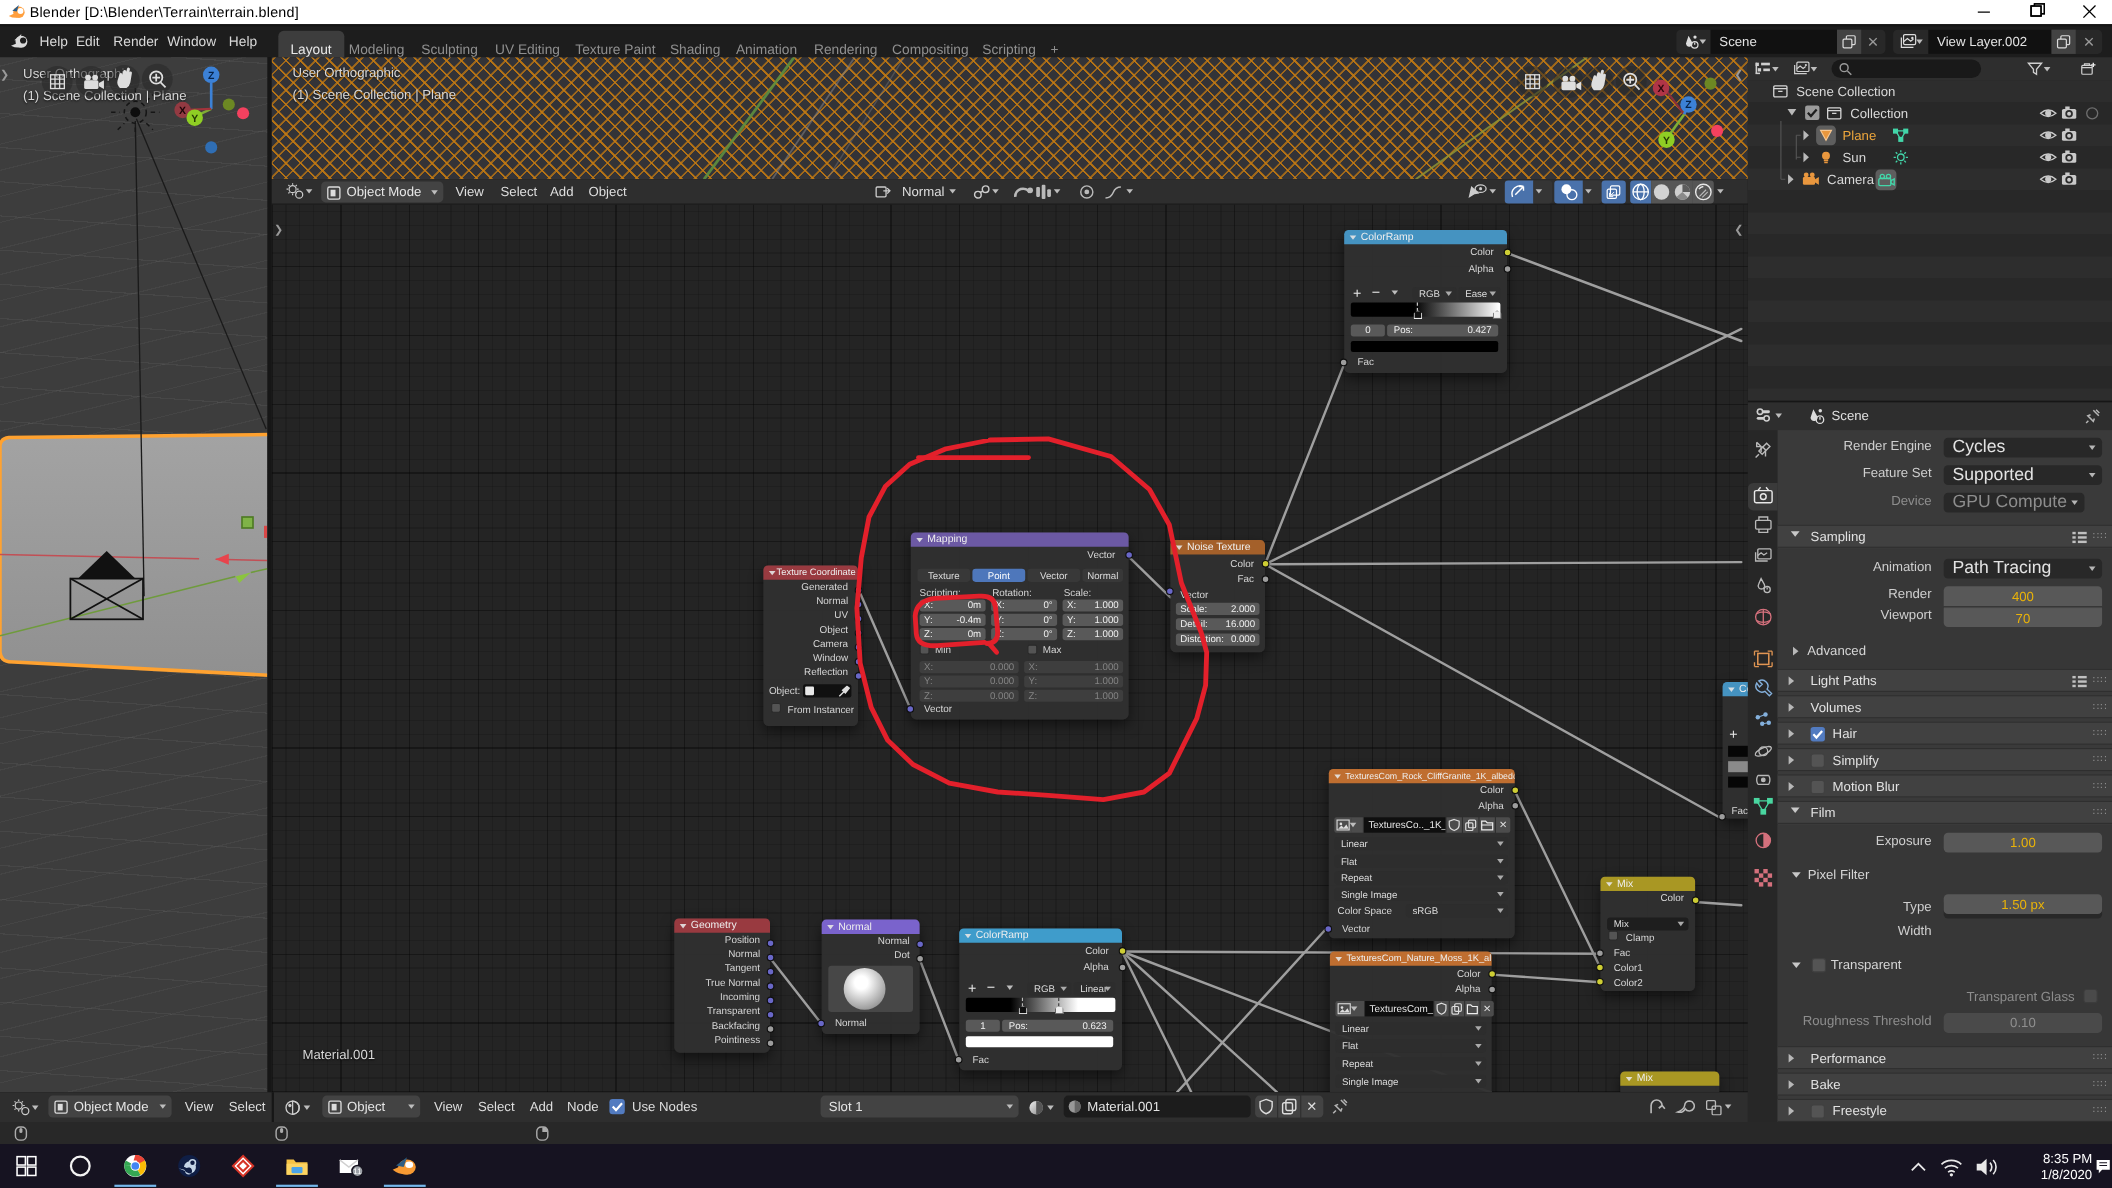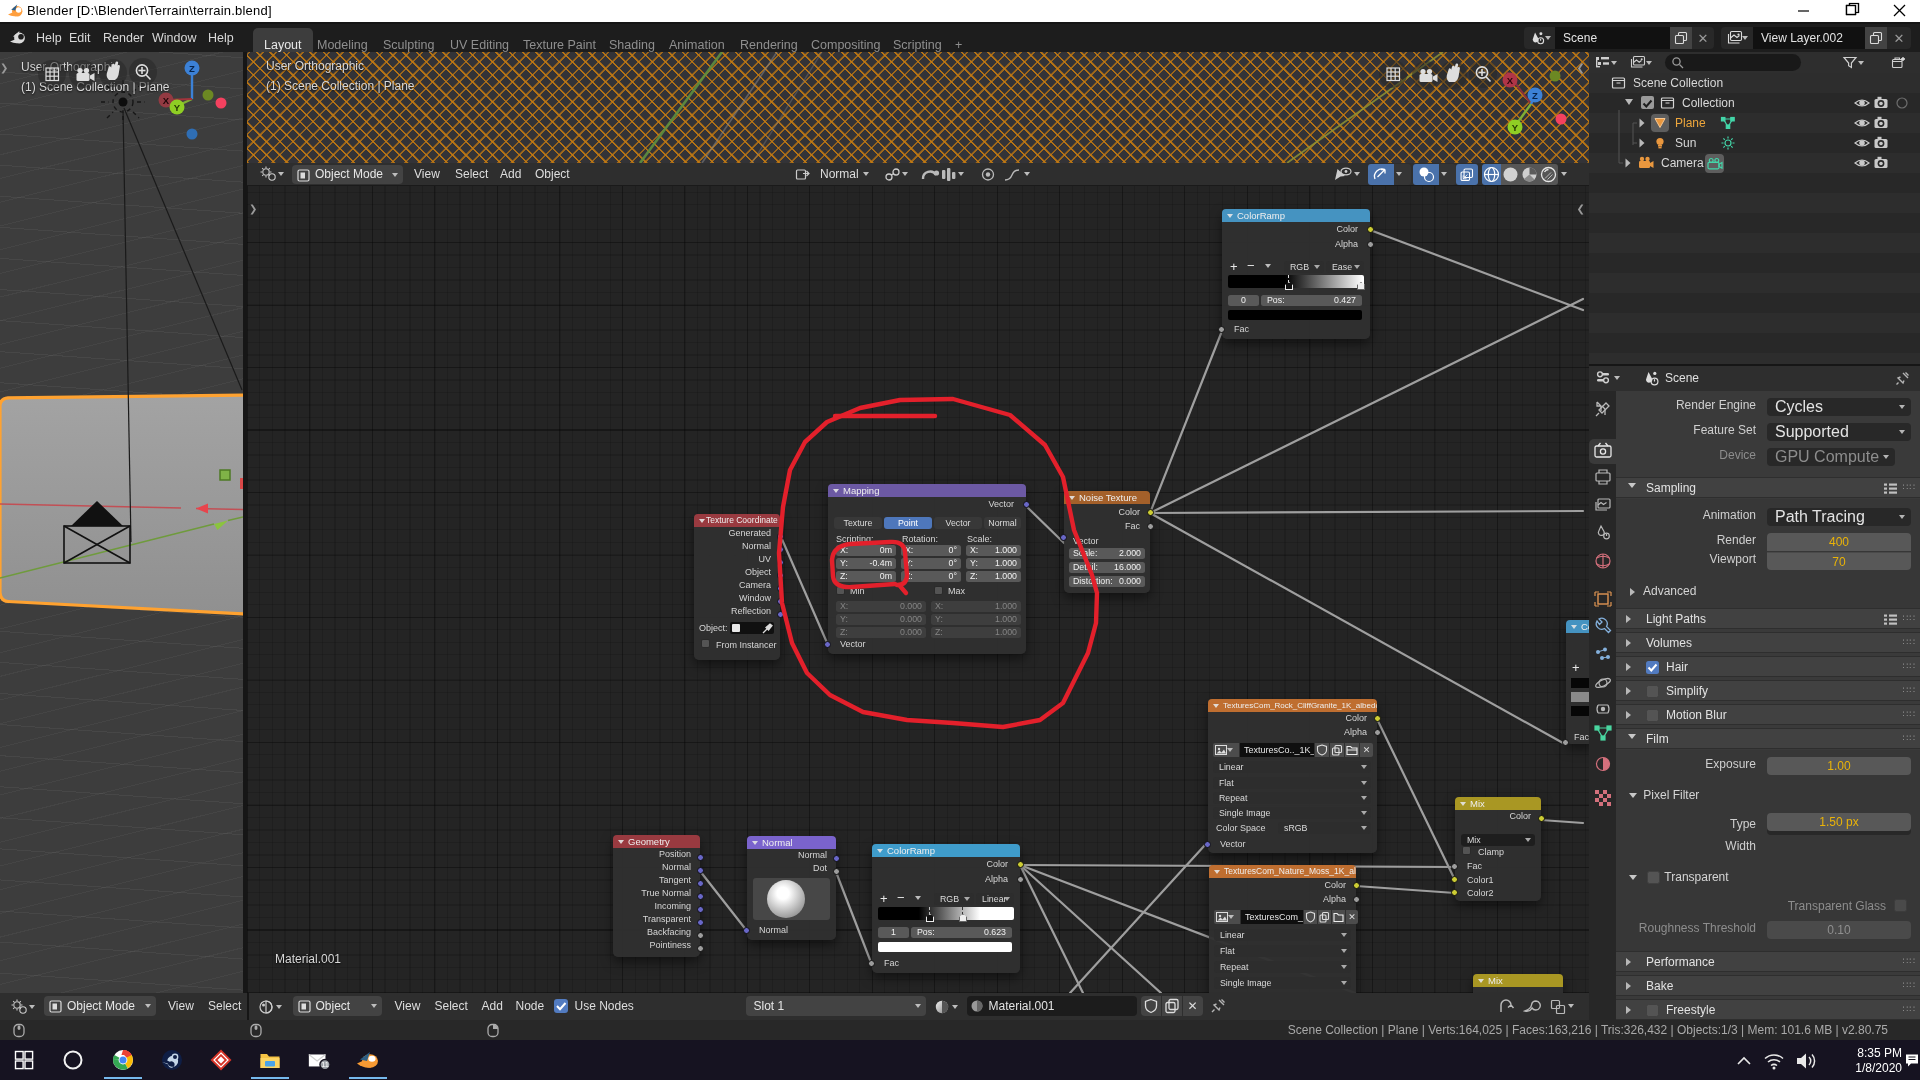--- a/index.html
+++ b/index.html
@@ -1238,21 +1238,20 @@
       <rect x="5.6" y="2.5" width="2.8" height="4.5" rx="1.4" fill="#ababab"></rect>
     </svg>
  <svg class="abs" style="left:249px;top:3px" width="14" height="15" viewBox="0 0 14 15">
       <rect x="2" y="1.5" width="10" height="12" rx="4" fill="none" stroke="#ababab" stroke-width="1.3"></rect>
       <rect x="5.6" y="2.5" width="2.8" height="4.5" rx="1.4" fill="#ababab"></rect>
     </svg>
  <svg class="abs" style="left:486px;top:3px" width="14" height="15" viewBox="0 0 14 15">
       <rect x="2" y="1.5" width="10" height="12" rx="4" fill="none" stroke="#ababab" stroke-width="1.3"></rect>
       <path d="M7 2 a4 4 0 0 1 5 4 h-5 Z" fill="#ababab"></path>
     </svg>
- <div class="abs" style="right:32px;top:3px">Scene Collection | Plane | Verts:164,025 | Faces:163,216 | Tris:326,432 | Objects:1/3 | Mem: 101.6 MB | v2.80.75</div>
 </div>
 <div class="abs" id="taskbar">
  <svg class="tkic" style="left:12px" width="24" height="24" viewBox="0 0 24 24">
       <g fill="none" stroke="#fff" stroke-width="1.4">
         <rect x="3.5" y="3.5" width="7.6" height="7.6"></rect>
         <rect x="13" y="3.5" width="7.6" height="7.6"></rect>
         <rect x="3.5" y="13" width="7.6" height="7.6"></rect>
         <rect x="13" y="13" width="7.6" height="7.6"></rect>
       </g>
     </svg>

